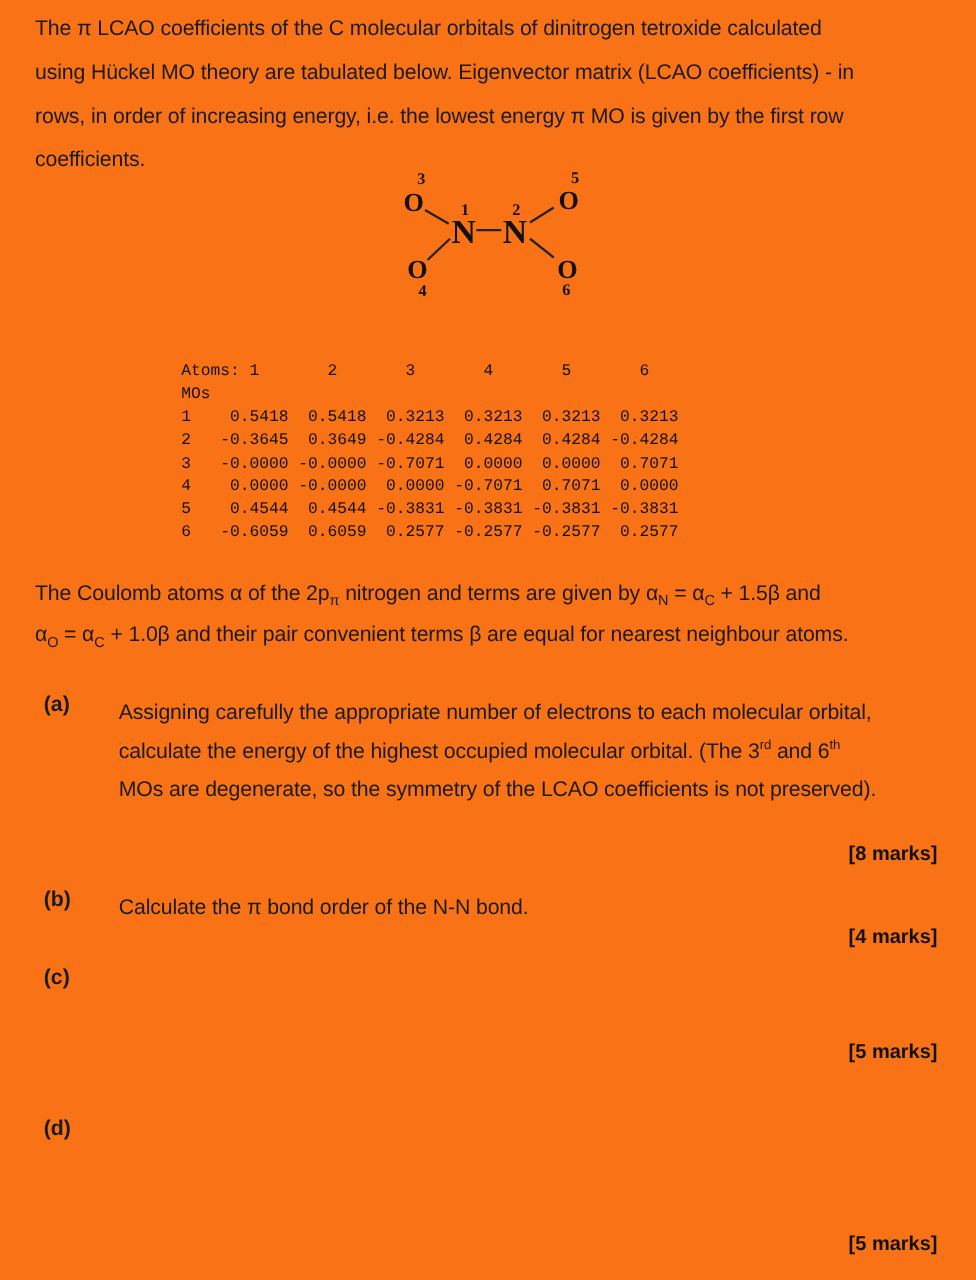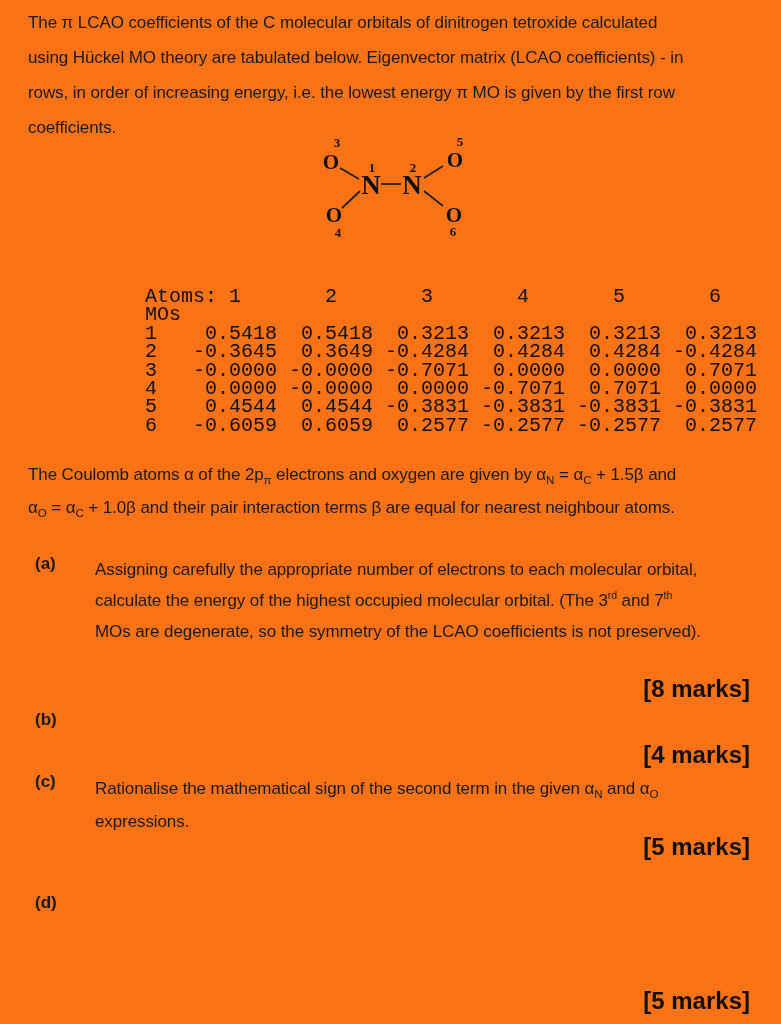--- a/index.html
+++ b/index.html
@@ -30,21 +30,21 @@
     font-weight:bold;
     fill:#111;
   }
   .molecule .atom-n{font-size:27px;}
   .molecule .atom-o{font-size:21px;}
   .molecule .atom-num{font-size:13px;font-weight:bold;}
   .molecule line{stroke:#222;stroke-width:1.8px;}
   .coeff{
     position:absolute;left:145px;top:288px;
     font-family:"Liberation Mono","DejaVu Sans Mono",monospace;
-    font-size:20px;line-height:18.4px;
+    font-size:13px;line-height:18.4px;
     margin:0;color:#111;
     white-space:pre;
   }
   .coulomb{
     position:absolute;left:28px;top:458px;width:750px;
   }
   sub{font-size:0.68em;line-height:0;}
   sup{font-size:0.62em;line-height:0;}
   .part{
     position:absolute;left:0;width:781px;
@@ -57,21 +57,21 @@
     margin-left:95px;width:686px;
     line-height:31px;
   }
   .part-a{top:554px;}
   .part-b{top:710px;}
   .part-c{top:772px;}
   .part-c .ptext{line-height:33px;}
   .part-d{top:893px;}
   .marks{
     position:absolute;right:31px;
-    font-weight:bold;font-size:24px;
+    font-weight:bold;font-size:16px;
     color:#111;
   }
   .marks-a{top:675px;}
   .marks-b{top:741px;}
   .marks-c{top:833px;}
   .marks-d{top:987px;}
 </style>
 </head>
 <body>
 
@@ -107,40 +107,39 @@
 
   <pre class="coeff">Atoms: 1       2       3       4       5       6
 MOs
 1    0.5418  0.5418  0.3213  0.3213  0.3213  0.3213
 2   -0.3645  0.3649 -0.4284  0.4284  0.4284 -0.4284
 3   -0.0000 -0.0000 -0.7071  0.0000  0.0000  0.7071
 4    0.0000 -0.0000  0.0000 -0.7071  0.7071  0.0000
 5    0.4544  0.4544 -0.3831 -0.3831 -0.3831 -0.3831
 6   -0.6059  0.6059  0.2577 -0.2577 -0.2577  0.2577</pre>
 
-  <p class="bodytext coulomb"><span>The Coulomb atoms α of the 2p</span><sub>π</sub><span> electrons and oxygen are given by α</span><sub>N</sub><span> = α</span><sub>C</sub><span> + 1.5β and
-</span><span>α</span><sub>O</sub><span> = α</span><sub>C</sub><span> + 1.0β and their pair interaction terms β are equal for nearest neighbour atoms.</span></p>
+  <p class="bodytext coulomb"><span>The Coulomb atoms α of the 2p</span><sub>π</sub><span> nitrogen and terms are given by α</span><sub>N</sub><span> = α</span><sub>C</sub><span> + 1.5β and
+</span><span>α</span><sub>O</sub><span> = α</span><sub>C</sub><span> + 1.0β and their pair convenient terms β are equal for nearest neighbour atoms.</span></p>
 
   <div class="part part-a">
     <span class="plabel">(a)</span>
     <div class="bodytext ptext"><span>Assigning carefully the appropriate number of electrons to each molecular orbital,
-calculate the energy of the highest occupied molecular orbital. (The 3</span><sup>rd</sup><span> and 7</span><sup>th</sup><span>
+calculate the energy of the highest occupied molecular orbital. (The 3</span><sup>rd</sup><span> and 6</span><sup>th</sup><span>
 MOs are degenerate, so the symmetry of the LCAO coefficients is not preserved).</span></div>
   </div>
   <div class="marks marks-a">[8 marks]</div>
 
   <div class="part part-b">
     <span class="plabel">(b)</span>
+    <div class="bodytext ptext">Calculate the π bond order of the N-N bond.</div>
   </div>
   <div class="marks marks-b">[4 marks]</div>
 
   <div class="part part-c">
     <span class="plabel">(c)</span>
-    <div class="bodytext ptext"><span>Rationalise the mathematical sign of the second term in the given α</span><sub>N</sub><span> and α</span><sub>O</sub><span>
-expressions.</span></div>
   </div>
   <div class="marks marks-c">[5 marks]</div>
 
   <div class="part part-d">
     <span class="plabel">(d)</span>
   </div>
   <div class="marks marks-d">[5 marks]</div>
 
 </div>
 

